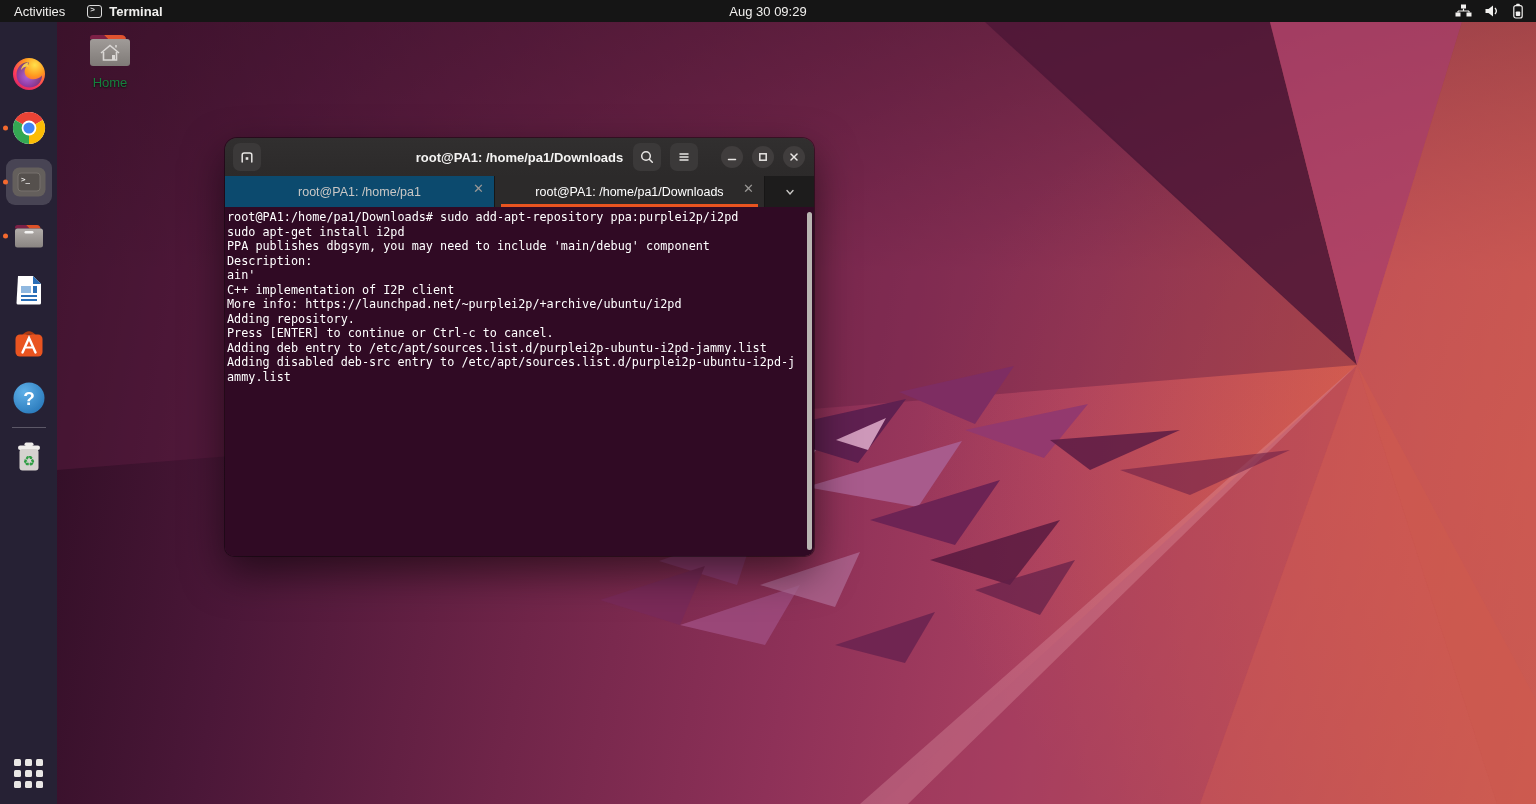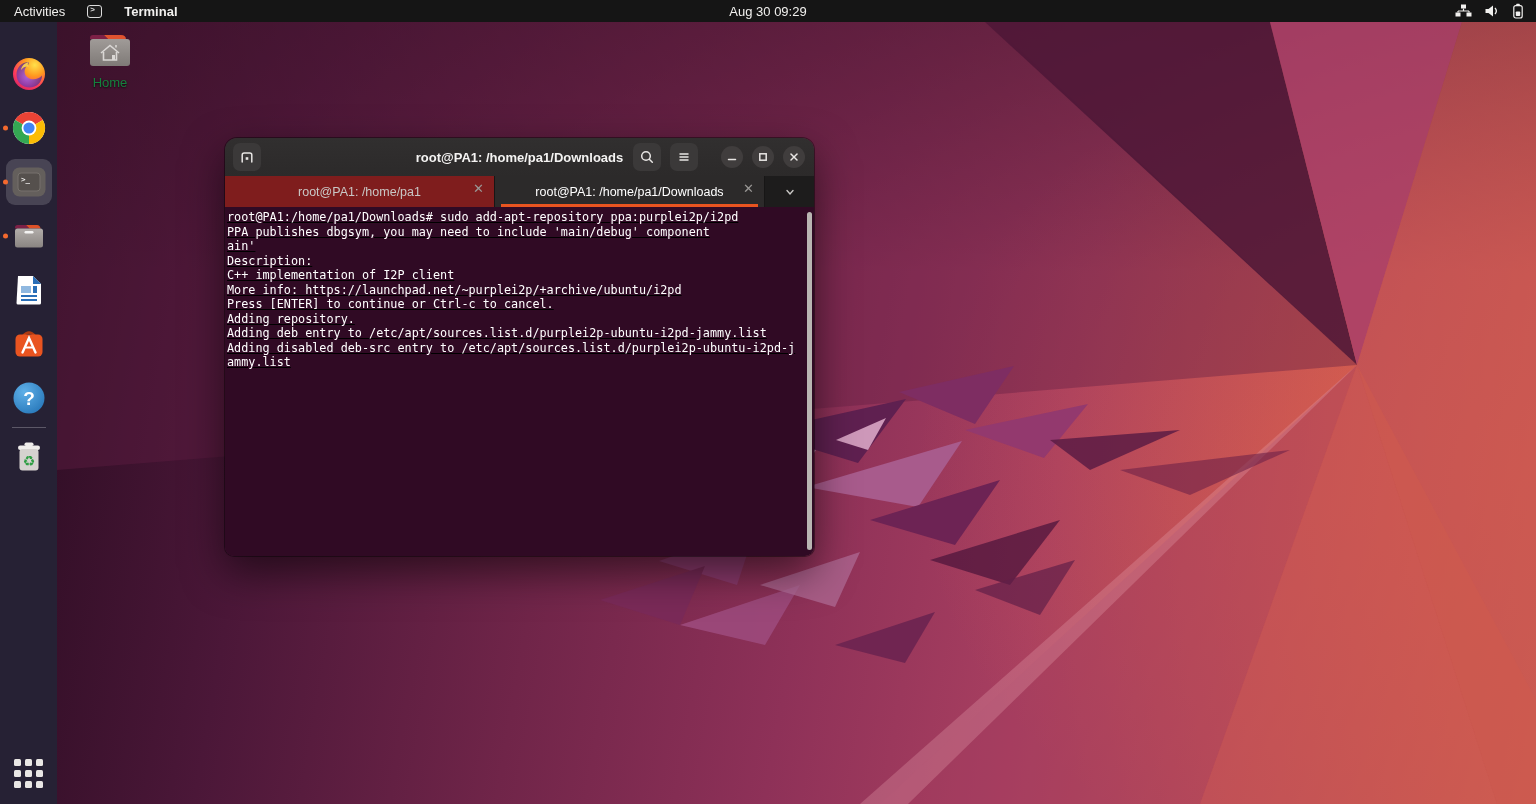--- a/index.html
+++ b/index.html
@@ -17,21 +17,21 @@
   .desktop svg { position:absolute; inset:0; }
 
   
   .topbar {
     position:absolute; top:0; left:0; width:1536px; height:22px;
     background:#151515; color:#f1f0ee; z-index:60;
     display:flex; align-items:center; font-size:13px;
   }
   .tb-left { display:flex; align-items:center; gap:22px; padding-left:14px; flex:1; }
   .tb-activities { cursor:default; }
-  .tb-app { display:flex; align-items:center; gap:22px; font-weight:bold; }
+  .tb-app { display:flex; align-items:center; gap:7px; font-weight:bold; }
   .tb-term-mini { width:15px; height:13px; border:1px solid #dcdcdc; border-radius:3px;
     background:#1d1d1d; position:relative; }
   .tb-term-mini::after { content:">"; position:absolute; left:2px; top:-1px; font-size:8px; color:#dcdcdc; font-weight:bold;}
   .tb-clock { position:absolute; left:50%; transform:translateX(-50%); font-weight:normal; font-size:13px; }
   .tb-right { display:flex; align-items:center; gap:12px; padding-right:12px; }
 
   
   .dock {
     position:absolute; top:22px; left:0; bottom:0; width:57px;
     background:#262134; z-index:55;
@@ -80,33 +80,33 @@
   .tb-actions { margin-left:auto; display:flex; align-items:center; gap:9px; padding-right:9px; }
   .circle-btn {
     width:22px; height:22px; border-radius:50%; background:#403d3d; border:none;
     display:flex; align-items:center; justify-content:center; cursor:pointer;
   }
   .circle-btn.minimize { margin-left:14px; }
 
   .tabbar { height:31px; background:#1d1c1c; display:flex; align-items:stretch; }
   .tab {
     width:270px; display:flex; align-items:center; justify-content:center; gap:8px;
-    background:#7f1d1d; border-right:1px solid #171616; position:relative; cursor:pointer;
+    background:#0c4a6e; border-right:1px solid #171616; position:relative; cursor:pointer;
   }
   .tab-label { color:#c9c7c5; font-size:12.5px; white-space:nowrap; max-width:215px; overflow:hidden; }
   .tab.active { background:#2c2a2a; }
   .tab.active .tab-label { color:#ffffff; }
   .tab.active::after { content:""; position:absolute; left:6px; right:6px; bottom:0; height:3px; background:#E95420; }
   .tab-close { background:none; border:none; color:#9a9896; font-size:13px; cursor:pointer; position:absolute; right:10px; top:6px; line-height:1;}
   .tab-dd { flex:1; display:flex; align-items:center; justify-content:center; background:#1d1c1c; border:none; cursor:pointer; }
 
   .term-content {
     position:relative; height:349px; background:#300A24; border-radius:0 0 9px 9px; overflow:hidden; cursor:text;
   }
-  .term-text { position:absolute; top:3px; left:2px; right:24px;text-decoration:underline; }
+  .term-text { position:absolute; top:3px; left:2px; right:24px; }
   .tline {
     font-family:"DejaVu Sans Mono", monospace; font-size:11.8px; line-height:14.55px;
     color:#ffffff; white-space:pre;
   }
   .term-scrollbar {
     position:absolute; right:2px; top:5px; width:5px; height:338px;
     background:#b9b5b2; border-radius:3px; cursor:default;
   }
 
   .icon-stroke { stroke:#e8e6e4; stroke-width:1.5; fill:none; stroke-linecap:round; }
@@ -367,26 +367,27 @@
     <button class="tab-dd">
       <svg width="14" height="14" viewBox="0 0 14 14">
         <polyline points="4,5.5 7,9 10,5.5" stroke="#c9c7c5" stroke-width="1.4" fill="none" stroke-linecap="round"></polyline>
       </svg>
     </button>
   </div>
 
   <div class="term-content">
     <div class="term-text">
       <div class="tline">root@PA1:/home/pa1/Downloads# sudo add-apt-repository ppa:purplei2p/i2pd</div>
+      <div class="tline">sudo apt-get install i2pd</div>
       <div class="tline">PPA publishes dbgsym, you may need to include 'main/debug' component</div>
+      <div class="tline">Description:</div>
       <div class="tline">ain'</div>
-      <div class="tline">Description:</div>
       <div class="tline">C++ implementation of I2P client</div>
       <div class="tline">More info: https://launchpad.net/~purplei2p/+archive/ubuntu/i2pd</div>
+      <div class="tline">Adding repository.</div>
       <div class="tline">Press [ENTER] to continue or Ctrl-c to cancel.</div>
-      <div class="tline">Adding repository.</div>
       <div class="tline">Adding deb entry to /etc/apt/sources.list.d/purplei2p-ubuntu-i2pd-jammy.list</div>
       <div class="tline">Adding disabled deb-src entry to /etc/apt/sources.list.d/purplei2p-ubuntu-i2pd-j</div>
       <div class="tline">ammy.list</div>
     </div>
     <div class="term-scrollbar"></div>
   </div>
 </div>
 
 </body></html>

